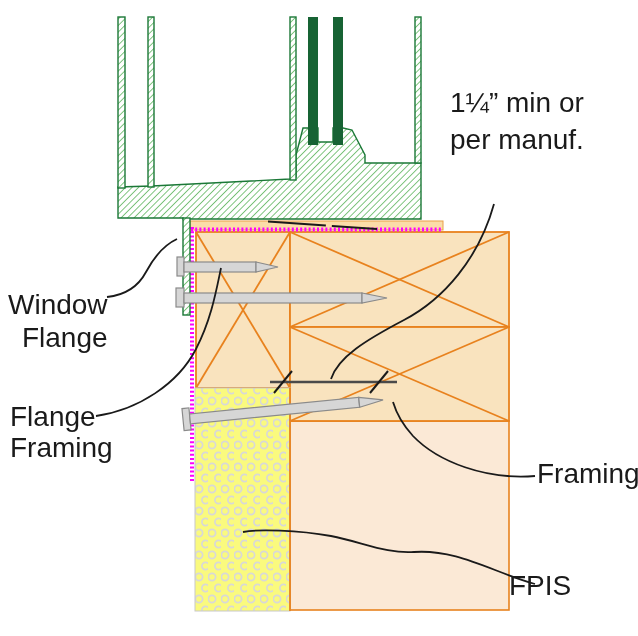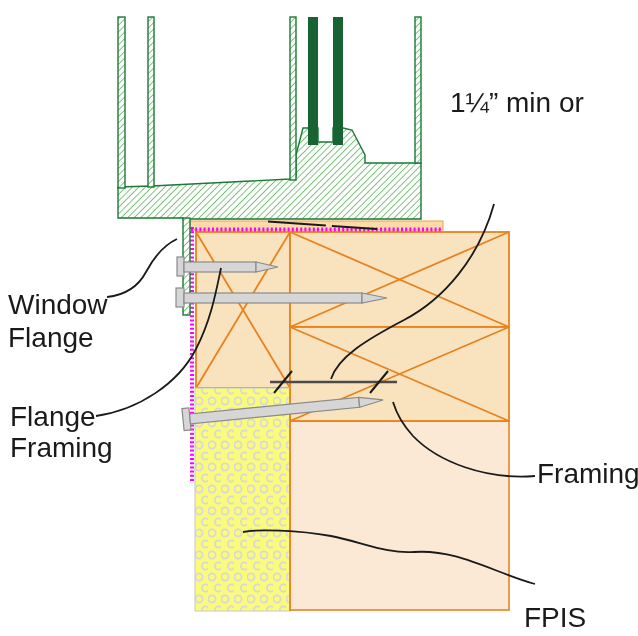--- a/index.html
+++ b/index.html
@@ -13,24 +13,24 @@
   #detail-svg{position:absolute;left:0;top:0;}
   .label{
     position:absolute;
     color:var(--leader-black,#1a1a1a);
     font-size:28px;
     line-height:32px;
     white-space:nowrap;
   }
   .label .ln{display:block;}
   #note-label{left:450px;top:84px;line-height:37px;}
-  #window-flange-label{left:8px;top:288px;line-height:33px;}
+  #window-flange-label{left:8px;top:288px;line-height:33px;text-align:right;}
   #flange-fastener-label{left:10px;top:401px;line-height:31px;}
   #framing-label{left:537px;top:458px;}
-  #fpis-label{left:524px;top:570px;margin-top:32px;}
+  #fpis-label{left:509px;top:570px;}
 </style>
 </head>
 <body>
 
 <div id="stage">
 
   <svg id="detail-svg" width="638" height="636" viewBox="0 0 638 636">
     <defs>
       <pattern id="greenHatch" width="4.6" height="4.6" patternUnits="userSpaceOnUse" patternTransform="rotate(45)">
         <rect width="4.6" height="4.6" fill="#ffffff"></rect>
@@ -128,20 +128,21 @@
       <path d="M 107 297 C 126 295 138 287 146 272 C 154 257 164 245 177 239"></path>
       <path d="M 96 416 C 138 410 178 384 196 349 C 211 320 216 292 221 268"></path>
       <path d="M 494 204 C 479 258 444 299 404 320 C 366 340 338 357 331 379"></path>
       <path d="M 535 476 C 486 480 438 462 413 436 C 402 424 396 412 393 402"></path>
       <path d="M 535 584 C 492 572 458 549 414 552 C 387 554 362 542 331 536 C 298 530 258 529 243 532"></path>
     </g>
   </svg>
 
   <div class="label" id="note-label">
     <span class="ln">1¼” min or</span>
+    <span class="ln">per manuf.</span>
   </div>
 
   <div class="label" id="window-flange-label">
     <span class="ln">Window</span>
     <span class="ln">Flange</span>
   </div>
 
   <div class="label" id="flange-fastener-label">
     <span class="ln">Flange</span>
     <span class="ln">Framing</span>

